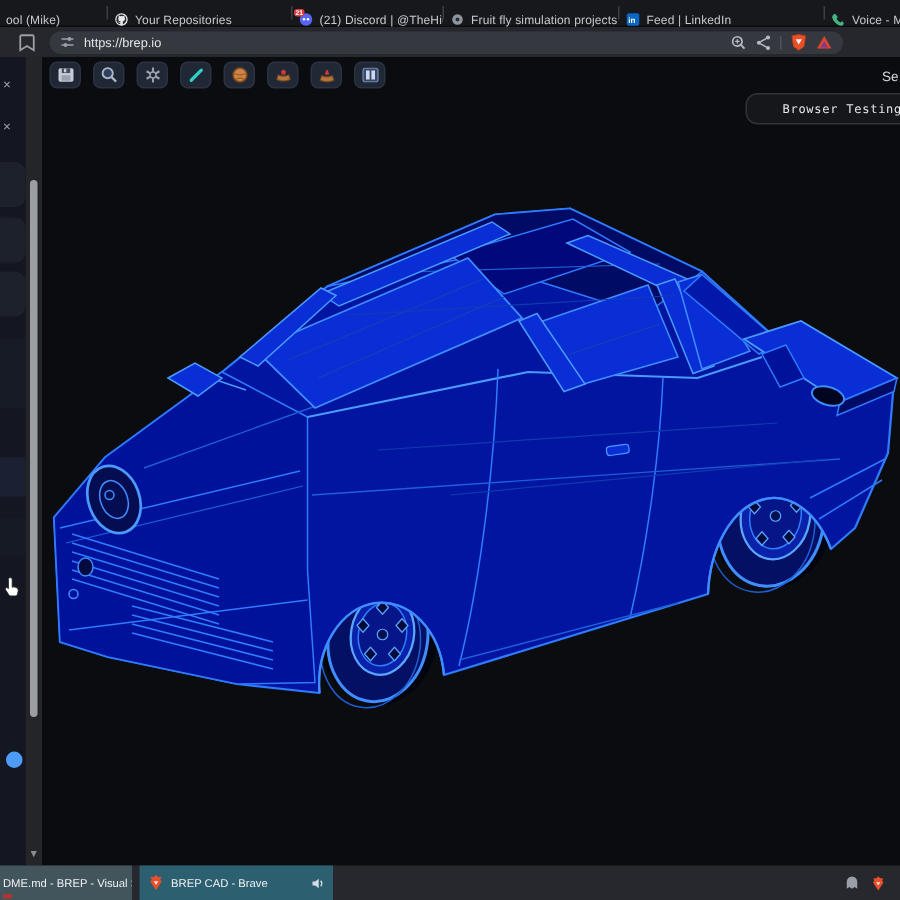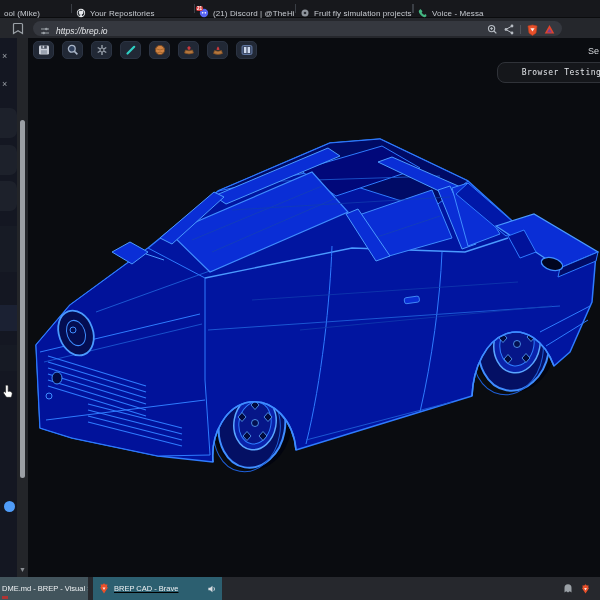--- a/index.html
+++ b/index.html
@@ -10,21 +10,21 @@
   .tabstrip{position:absolute;left:0;top:0;width:600px;height:18px;background:#17181c;display:flex;align-items:center;border-bottom:1px solid #0b0c0e;box-sizing:border-box;}
   .tab{height:18px;display:flex;align-items:flex-end;gap:4px;padding:0 4px;box-sizing:border-box;overflow:hidden;white-space:nowrap;flex:0 0 auto;}
   .tab .lbl{font-size:8px;color:#c6cad0;letter-spacing:.1px;}
   .tabdiv{width:1px;height:9px;background:#3a3e45;flex:0 0 auto;}
   .ticon{width:10px;height:10px;flex:0 0 auto;position:relative;}
   .dbadge{position:absolute;left:-3px;top:-2px;background:#d83c3e;color:#fff;font-size:4.5px;font-weight:bold;padding:0 1px;border-radius:2px;line-height:5.5px;}
 
   
   .urlrow{position:absolute;left:0;top:18px;width:600px;height:20px;background:#25272c;display:flex;align-items:center;}
   .bkm{margin-left:12px;width:12px;height:13px;flex:0 0 auto;}
-  .urlpill{margin-left:9px;width:529px;height:15px;background:#35383f;border-radius:8px;display:flex;align-items:flex-end;padding:0 7px;box-sizing:border-box;font-style:italic;}
+  .urlpill{margin-left:9px;width:529px;height:15px;background:#35383f;border-radius:8px;display:flex;align-items:center;padding:0 7px;box-sizing:border-box;}
   .urltext{font-size:8.5px;color:#e4e6e9;margin-left:6px;}
   .pillright{margin-left:auto;display:flex;align-items:center;gap:6px;}
   .psep{width:1px;height:9px;background:#50535a;}
 
   
   .content{position:absolute;left:0;top:38px;width:600px;height:539px;background:#0c0e12;overflow:hidden;}
   .leftpanel{position:absolute;left:0;top:0;width:17px;height:100%;background:#141722;overflow:hidden;}
   .lfrag{position:absolute;left:-7px;width:24px;border-radius:7px;background:#1d212b;}
   .lx{position:absolute;left:2px;color:#9aa0a6;font-size:9px;line-height:9px;}
   .lblock{position:absolute;left:0;width:17px;background:#171b25;}
@@ -42,21 +42,21 @@
   .cadbtn{width:21px;height:18px;background:#212835;border:1px solid #2b3342;border-radius:5px;display:flex;align-items:center;justify-content:center;box-sizing:border-box;}
   .setext{position:absolute;right:1px;top:8px;font-size:9px;color:#d4d7db;}
   .tooltip{position:absolute;left:469px;top:24px;width:116px;height:21px;background:#15171b;border:1px solid #303339;border-radius:8px;font-family:"DejaVu Sans Mono",monospace;font-size:8px;color:#e3e6ea;line-height:20px;padding-left:13px;box-sizing:border-box;letter-spacing:.5px;}
   .cursor{position:absolute;left:2px;top:346px;width:14px;height:16px;}
 
   
   .taskbar{position:absolute;left:0;top:577px;width:600px;height:23px;background:#26282d;display:flex;align-items:stretch;}
   .titem{display:flex;align-items:center;gap:4px;padding:0 5px;box-sizing:border-box;overflow:hidden;white-space:nowrap;position:relative;}
   .titem .tl{font-size:7.5px;color:#eef1f3;}
   .t1{width:88px;background:#42545c;padding-left:2px;}
-  .t2{width:129px;background:#2c5f70;margin-left:5px;text-decoration:underline;}
+  .t2{width:129px;background:#2c5f70;margin-left:5px;}
   .t3{width:124px;background:#303439;margin-left:5px;}
   .redfrag{position:absolute;left:2px;bottom:1px;width:6px;height:3px;background:#b03434;}
   .tray{margin-left:auto;display:flex;align-items:center;gap:7px;padding-right:9px;}
   svg{display:block;}
 </style>
 </head>
 <body>
 
 <div class="screen">
 
@@ -90,20 +90,29 @@
     <div class="tab" style="width:116px">
       <span class="ticon">
         <svg width="10" height="10" viewBox="0 0 12 12">
             <circle cx="6" cy="6" r="4.2" fill="#8f959d"></circle>
             <circle cx="6" cy="6" r="1.6" fill="#2a2d33"></circle>
           </svg>
       </span>
       <span class="lbl">Fruit fly simulation projects</span>
     </div>
     <div class="tabdiv"></div>
+    <div class="tab" style="width:136px">
+      <span class="ticon">
+        <svg width="10" height="10" viewBox="0 0 12 12">
+            <rect x="1" y="1" width="10" height="10" rx="1.6" fill="#0a66c2"></rect>
+            <text x="2.2" y="8.8" font-family="Liberation Sans,sans-serif" font-size="6.5" font-weight="bold" fill="#fff">in</text>
+          </svg>
+      </span>
+      <span class="lbl">Feed | LinkedIn</span>
+    </div>
     <div class="tabdiv"></div>
     <div class="tab" style="flex:1">
       <span class="ticon">
         <svg width="10" height="10" viewBox="0 0 12 12">
             <path d="M9.8 7.9c-.5-.4-1.3-.4-1.7 0l-.5.5C6.5 7.9 5 6.5 4.4 5.4l.5-.5c.5-.5.5-1.2 0-1.7L3.7 2c-.5-.5-1.2-.5-1.6 0l-.6.6c-.8.8-.7 2.3.4 3.9.9 1.4 2.2 2.7 3.6 3.6 1.6 1 3 1.1 3.8.4l.6-.6c.4-.4.4-1.2-.1-1.6z" fill="#43b581"></path>
           </svg>
       </span>
       <span class="lbl">Voice - Messa</span>
     </div>
   </div>

